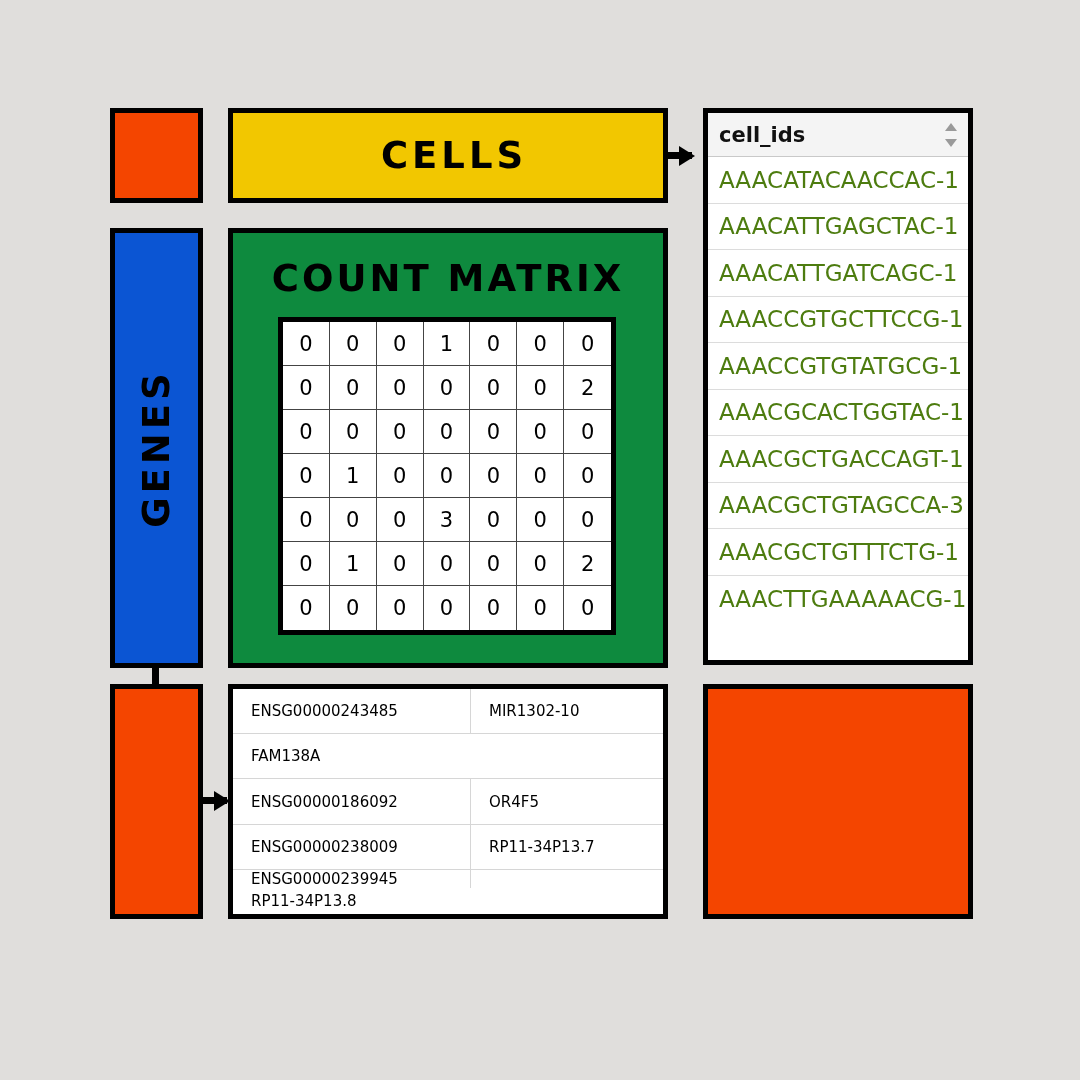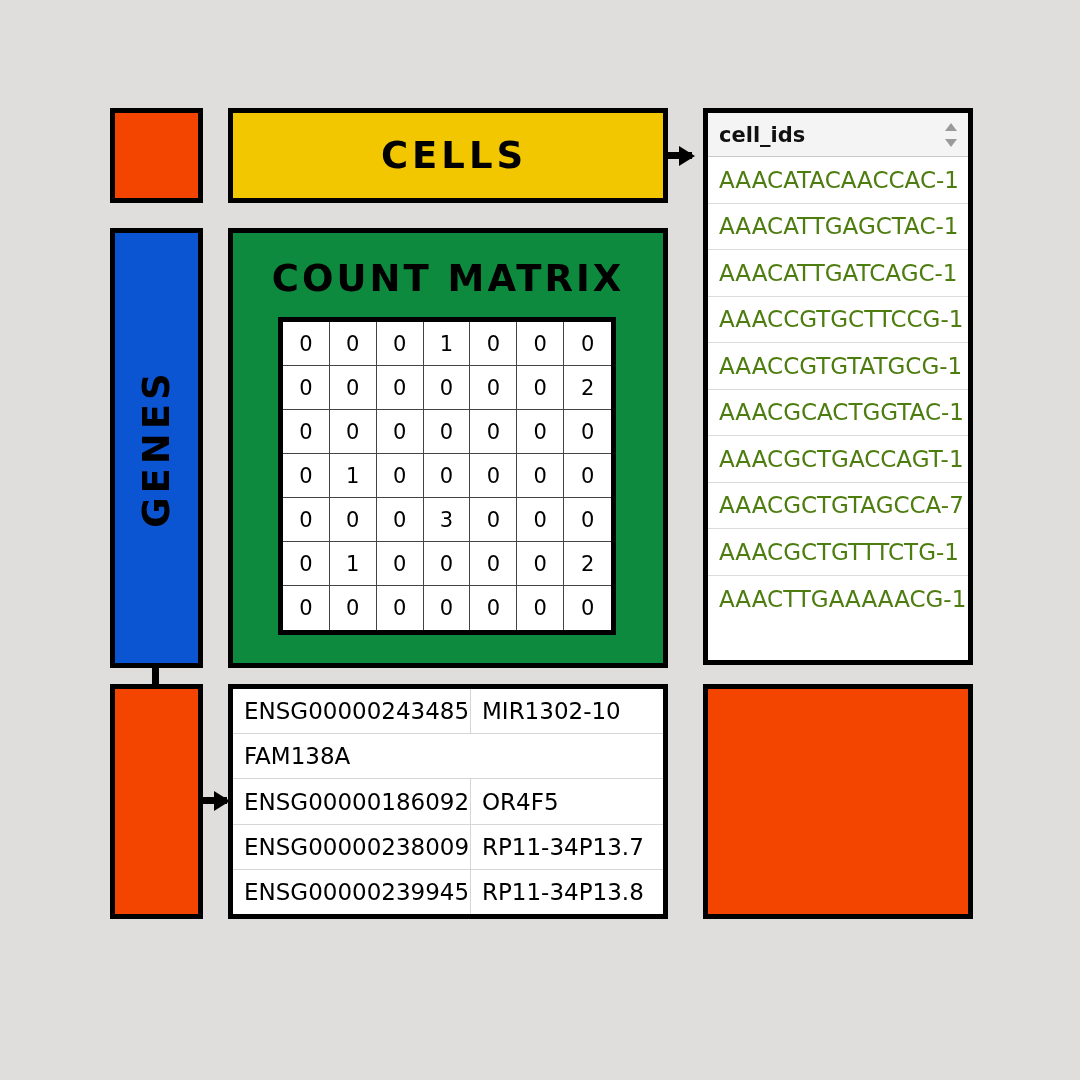--- a/index.html
+++ b/index.html
@@ -159,27 +159,27 @@
     background: #fff;
     display: flex;
     flex-direction: column;
   }
   .gene-row {
     flex: 1 1 0;
     display: flex;
     border-bottom: 1.5px solid #d6d6d6;
     box-sizing: border-box;
   }
-  .gene-row.last { border-bottom: none; }
+  .gene-row.last { border-bottom: none; flex-direction: column; }
   .gene-cell {
     display: flex;
     align-items: center;
-    font-size: 23px;
-    color: #000;
-    padding-left: 11px;
+    font-size: 15px;
+    color: #000;
+    padding-left: 18px;
     box-sizing: border-box;
   }
   .gene-cell.id   { width: 238px; border-right: 1.5px solid #d6d6d6; }
   .gene-cell.name { flex: 1 1 auto; }
 
   
   .connector {
     position: absolute;
     background: #000;
   }
@@ -298,21 +298,21 @@
       </span>
     </div>
     <div id="cellids-list">
         <div class="cellid-row">AAACATACAACCAC-1</div>
         <div class="cellid-row">AAACATTGAGCTAC-1</div>
         <div class="cellid-row">AAACATTGATCAGC-1</div>
         <div class="cellid-row">AAACCGTGCTTCCG-1</div>
         <div class="cellid-row">AAACCGTGTATGCG-1</div>
         <div class="cellid-row">AAACGCACTGGTAC-1</div>
         <div class="cellid-row">AAACGCTGACCAGT-1</div>
-        <div class="cellid-row">AAACGCTGTAGCCA-7</div>
+        <div class="cellid-row">AAACGCTGTAGCCA-3</div>
         <div class="cellid-row">AAACGCTGTTTCTG-1</div>
         <div class="cellid-row last">AAACTTGAAAAACG-1</div>
       </div>
   </div>
 
   <div class="block genes-table" id="genes-table">
       <div class="gene-row">
         <div class="gene-cell id">ENSG00000243485</div>
         <div class="gene-cell name">MIR1302-10</div>
       </div>

